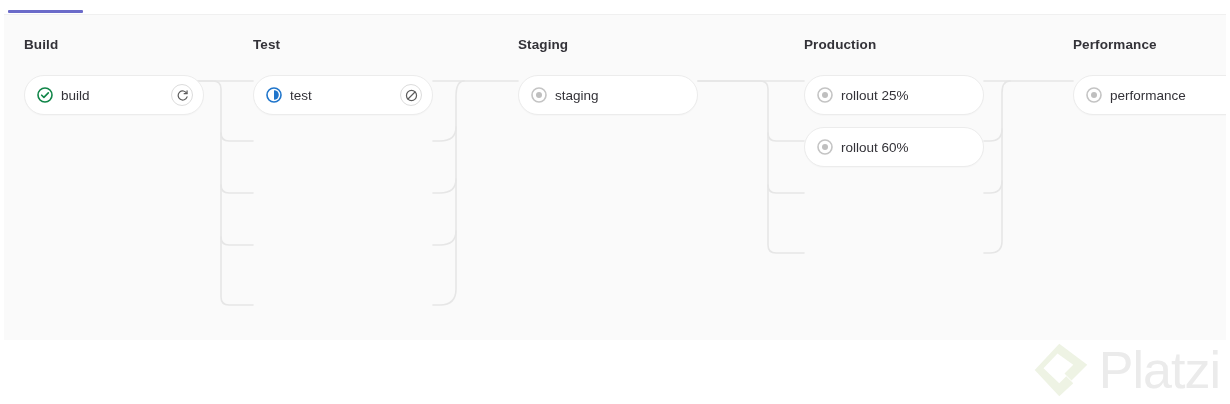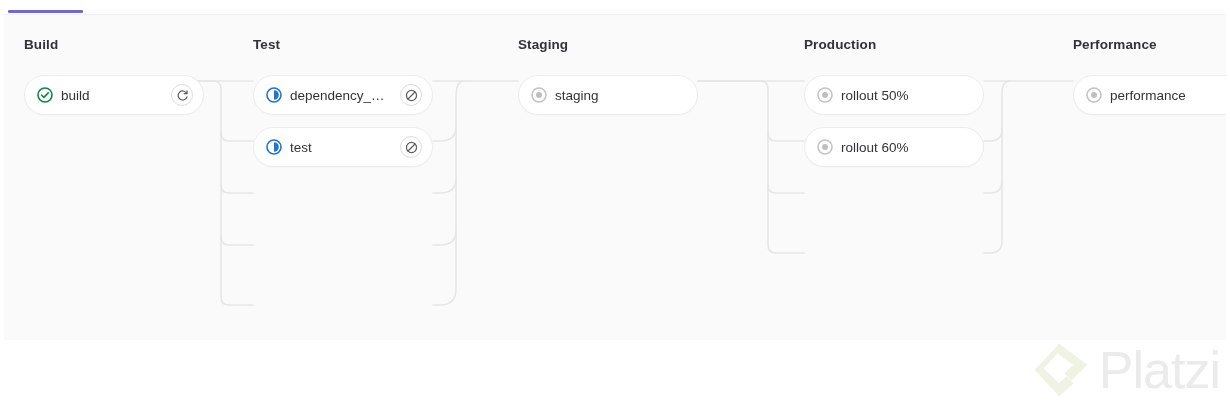--- a/index.html
+++ b/index.html
@@ -149,33 +149,20 @@
         </div>
 
       </div>
     </div>
 
     <div class="stage" style="left:249px;">
       <div class="stage-title">Test</div>
       <div class="jobs">
 
 
-        <div class="job-card">
-          <svg class="job-status-icon" viewBox="0 0 16 16">
-            <circle cx="8" cy="8" r="7" fill="#ffffff" stroke="#1f75cb" stroke-width="1.6"></circle>
-            <path d="M8 3.2 A4.8 4.8 0 0 1 8 12.8 Z" fill="#1f75cb"></path>
-          </svg>
-          <span class="job-name">dependency_…</span>
-          <span class="job-action">
-            <svg width="13" height="13" viewBox="0 0 16 16">
-              <circle cx="8" cy="8" r="6.2" fill="none" stroke="#5c5c5c" stroke-width="1.5"></circle>
-              <line x1="3.7" y1="12.3" x2="12.3" y2="3.7" stroke="#5c5c5c" stroke-width="1.5" stroke-linecap="round"></line>
-            </svg>
-          </span>
-        </div>
 
 
 
         <div class="job-card">
           <svg class="job-status-icon" viewBox="0 0 16 16">
             <circle cx="8" cy="8" r="7" fill="#ffffff" stroke="#1f75cb" stroke-width="1.6"></circle>
             <path d="M8 3.2 A4.8 4.8 0 0 1 8 12.8 Z" fill="#1f75cb"></path>
           </svg>
           <span class="job-name">test</span>
           <span class="job-action">
@@ -203,29 +190,29 @@
         </div>
 
       </div>
     </div>
 
     <div class="stage" style="left:800px;">
       <div class="stage-title">Production</div>
       <div class="jobs">
 
 
-
-        <div class="job-card">
-          <svg class="job-status-icon" viewBox="0 0 16 16">
-            <circle cx="8" cy="8" r="7" fill="#ffffff" stroke="#c4c4c4" stroke-width="1.6"></circle>
-            <circle cx="8" cy="8" r="3" fill="#bfbfbf"></circle>
-          </svg>
-          <span class="job-name">rollout 50%</span>
-          <span class="job-action-placeholder"></span>
-        </div>
+        <div class="job-card">
+          <svg class="job-status-icon" viewBox="0 0 16 16">
+            <circle cx="8" cy="8" r="7" fill="#ffffff" stroke="#c4c4c4" stroke-width="1.6"></circle>
+            <circle cx="8" cy="8" r="3" fill="#bfbfbf"></circle>
+          </svg>
+          <span class="job-name">rollout 25%</span>
+          <span class="job-action-placeholder"></span>
+        </div>
+
 
         <div class="job-card">
           <svg class="job-status-icon" viewBox="0 0 16 16">
             <circle cx="8" cy="8" r="7" fill="#ffffff" stroke="#c4c4c4" stroke-width="1.6"></circle>
             <circle cx="8" cy="8" r="3" fill="#bfbfbf"></circle>
           </svg>
           <span class="job-name">rollout 60%</span>
           <span class="job-action-placeholder"></span>
         </div>
 

